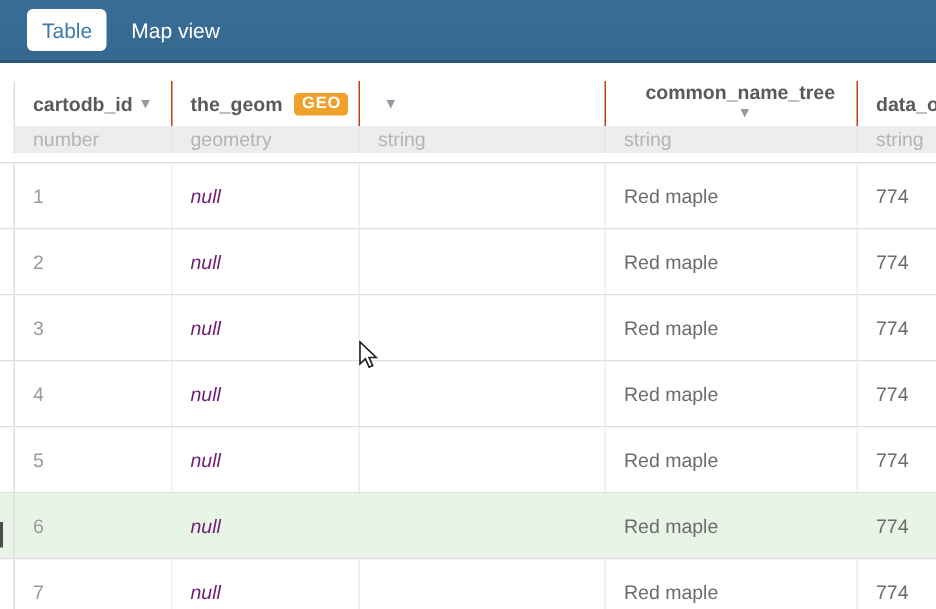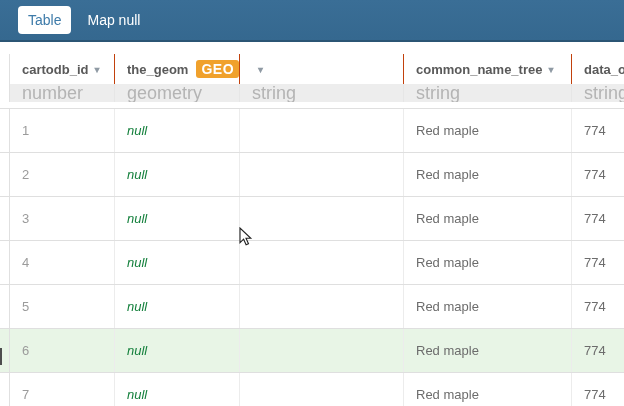--- a/index.html
+++ b/index.html
@@ -22,72 +22,72 @@
   .thead { display:flex; margin-top:12px; height:30px; }
   .gcell { width:10px; border-right:1px solid #e0e0e0; flex:none; }
   .hcell {
     flex:none; display:flex; align-items:center; padding-left:12px;
     font-size:13px; font-weight:bold; color:#595959;
     border-right:1px solid #c2410c; white-space:nowrap; overflow:hidden;
   }
   .arrow { margin-left:6px; color:#8f9aa4; font-size:10px; }
   .badge {
     display:inline-block; margin-left:8px; background:#f0a12c; color:#fff;
-    font-size:14px; font-weight:bold; letter-spacing:0.5px;
+    font-size:11px; font-weight:bold; letter-spacing:0.5px;
     padding:2px 5px; border-radius:3px; line-height:1;
   }
 
   
   .typerow { display:flex; height:18px; margin-bottom:6px; }
   .typerow .gcell { background:#fff; }
   .tcell {
-    flex:none; background:#ededed; color:#b4b4b4; font-size:18px;
+    flex:none; background:#ededed; color:#b4b4b4; font-size:13px;
     line-height:18px; padding-left:12px; border-right:1px solid #e6e6e6;
     white-space:nowrap; overflow:hidden;
   }
 
   
   .trow { display:flex; height:44px; border-top:1px solid #dfdfdf; }
   .cell {
     flex:none; display:flex; align-items:center; padding-left:12px;
     font-size:13px; color:#9b9b9b; border-right:1px solid #ececec;
     white-space:nowrap; overflow:hidden; background:#fff;
   }
   .trow .gcell { background:#fff; }
-  .cell.nullv { color:#15803d; font-style:italic; }
+  .cell.nullv { color:#701a75; font-style:italic; }
   .cell.darkv { color:#6c6c6c; }
   .trow.highlight .cell, .trow.highlight .gcell { background:#e8f5e6; }
 
   .row-mark { position:absolute; left:0; top:348px; width:2px; height:17px; background:#4d4d4d; }
   .cursor { position:absolute; left:239px; top:227px; pointer-events:none; }
 </style>
 </head>
 <body>
 
 <div class="screen">
 
   <div class="topbar">
     <div class="tab-table">Table</div>
-    <div class="tab-map">Map null</div>
+    <div class="tab-map">Map view</div>
   </div>
 
   <div class="thead" id="thead">
     <div class="gcell"></div>
   <div class="hcell" style="width: 105px;">
         <span>cartodb_id</span>
         <span class="arrow">▾</span>
       </div>
       <div class="hcell" style="width: 125px; text-align: center;">
         <span>the_geom</span>
         <span class="badge">GEO</span>
       </div>
       <div class="hcell" style="width: 164px;">
         <span class="arrow">▾</span>
       </div>
-      <div class="hcell" style="width: 168px;">
+      <div class="hcell" style="width: 168px; flex-direction: column;">
         <span>common_name_tree</span>
         <span class="arrow">▾</span>
       </div>
       <div class="hcell" style="width: 120px;">
         <span>data_o</span>
       </div>
     </div>
 
   <div class="typerow" id="typerow">
     <div class="gcell"></div>

